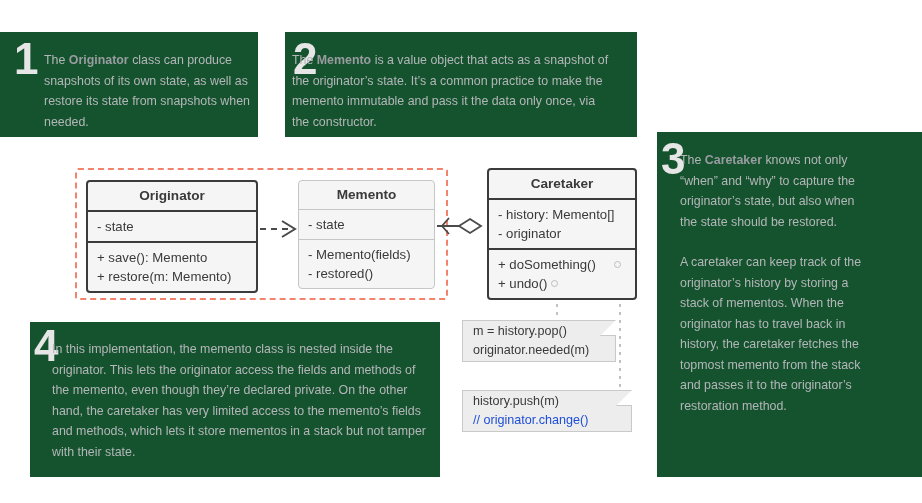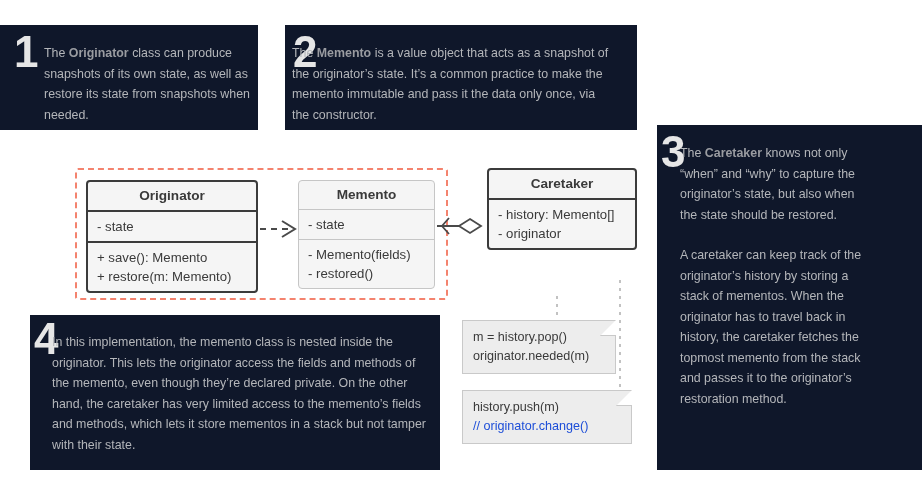--- a/index.html
+++ b/index.html
@@ -9,22 +9,23 @@
     font-family:"Liberation Sans", sans-serif;
     position:relative;
     overflow:hidden;
     -webkit-font-smoothing:antialiased;
   }
   .stage{position:absolute;left:0;top:0;width:922px;height:503px;}
 
   
   .panel{
     position:absolute;
-    background:#0f172a;
-    box-sizing:border-box;
+    background:#14532d;
+    box-sizing:border-box;
+    margin-top:7px;
   }
   .panel .bignum{
     position:absolute;
     font-size:44px;
     font-weight:700;
     color:#e6e6e6;
     line-height:1;
     letter-spacing:-1px;
     user-select:none;
   }
@@ -94,21 +95,21 @@
 
   
   .note{
     position:absolute;
     background:#ededed;
     border:1px solid #c9c9c9;
     box-sizing:border-box;
     font-size:12.6px;
     line-height:19px;
     color:#3a3a3a;
-    padding:7px 10px;
+    padding:1px 10px;
   }
   .note .fold{
     position:absolute;top:-1px;right:-1px;
     width:15px;height:15px;
     background:#ffffff;
     border-left:1px solid #c9c9c9;
     border-bottom:1px solid #c9c9c9;
     transform:none;
     clip-path:polygon(0 100%,100% 0,100% 100%);
   }
@@ -197,20 +198,24 @@
       <div class="row">- restored()</div>
     </div>
   </div>
 
   <div class="uml strong" id="cls-caretaker">
     <div class="sect title">Caretaker</div>
     <div class="sect">
       <div class="row">- history: Memento[]</div>
       <div class="row">- originator</div>
     </div>
+    <div class="sect">
+      <div class="row">+ doSomething()<span class="anchor-dot" style="left:116px;top:6px;"></span></div>
+      <div class="row">+ undo()<span class="anchor-dot" style="left:53px;top:6px;"></span></div>
+    </div>
   </div>
 
   <div class="note" id="note1">
     <div class="fold"></div>
     <div>m = history.pop()</div>
     <div>originator.needed(m)</div>
   </div>
 
   <div class="note" id="note2">
     <div class="fold"></div>

